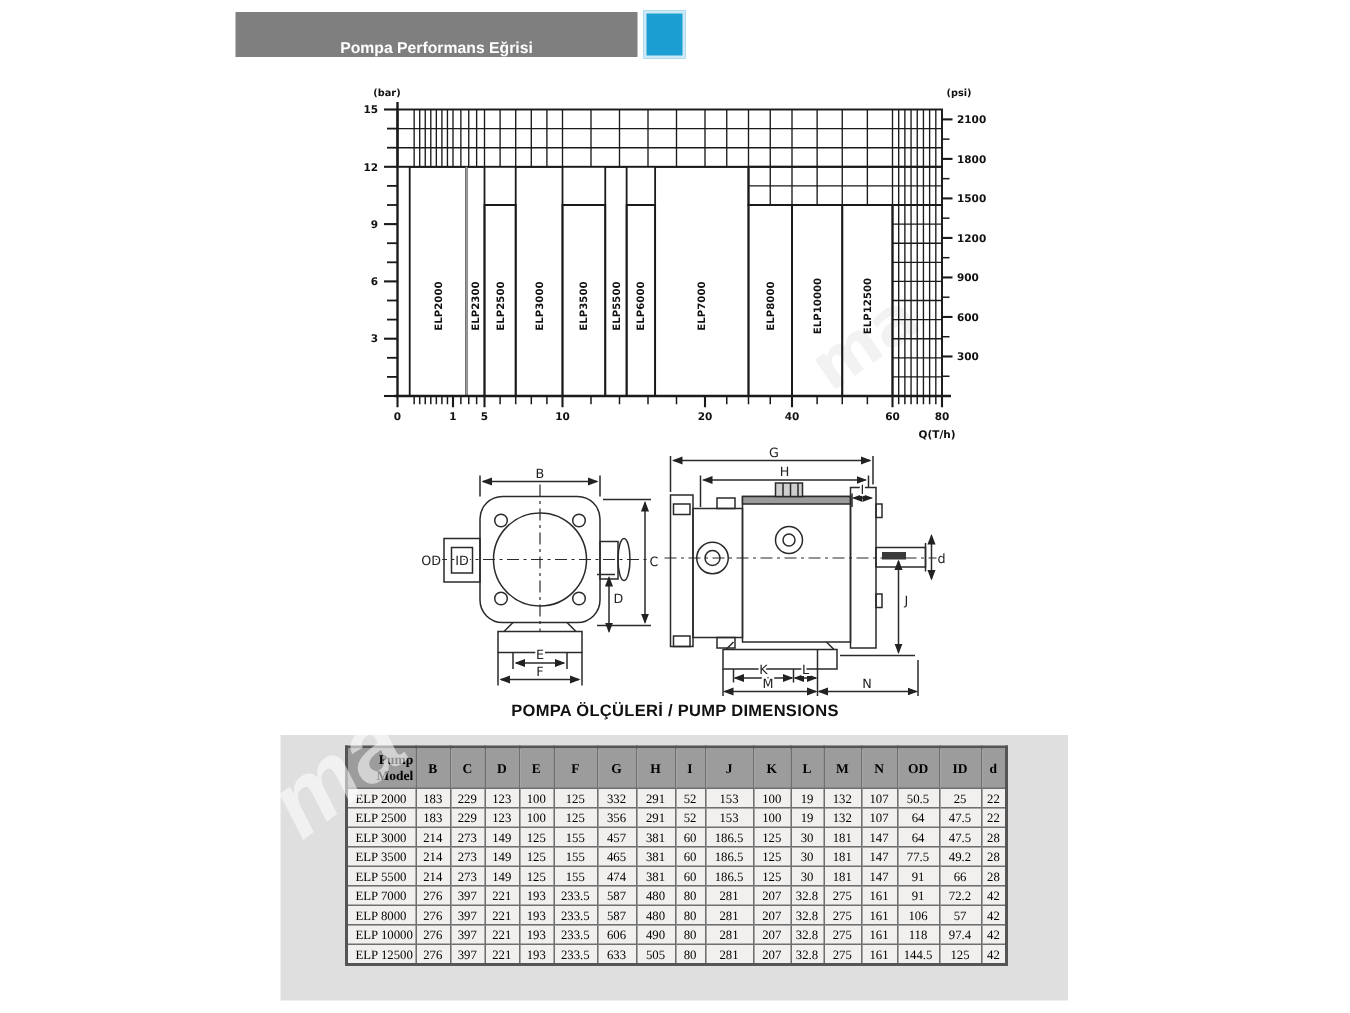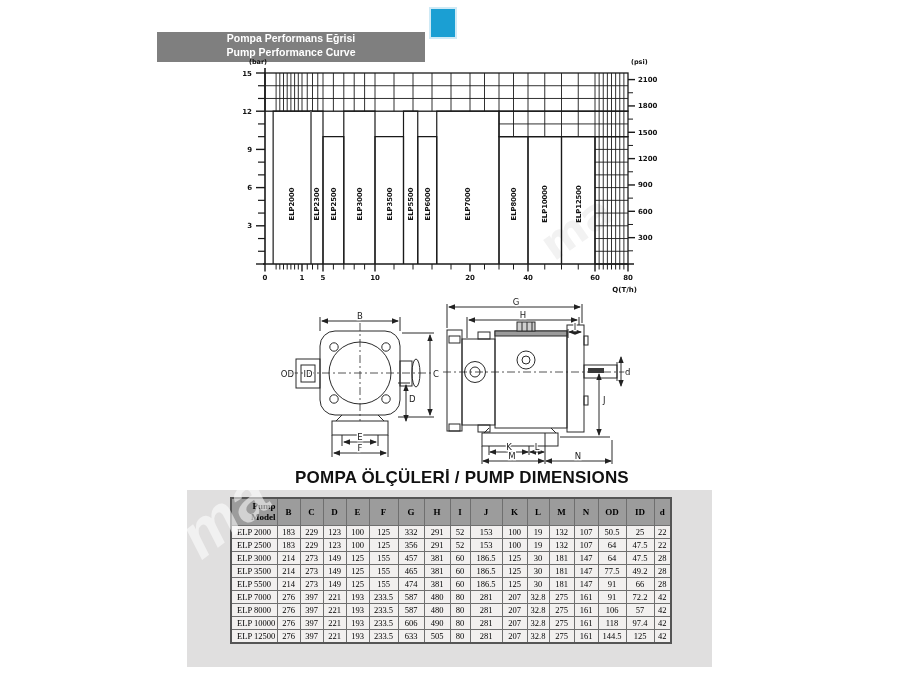--- a/index.html
+++ b/index.html
@@ -2,29 +2,29 @@
 <html><head>
 <meta charset="utf-8">
 <style>
   html,body{margin:0;padding:0;}
   body{width:900px;height:675px;position:relative;background:#ffffff;
        font-family:"Liberation Sans",sans-serif;overflow:hidden;}
   .abs{position:absolute;}
   
   #header-bar{left:157px;top:8px;width:268px;height:30px;background:#7f7f7f;
     color:#fff;text-align:center;font-weight:bold;font-size:10.5px;line-height:13.5px;
-    padding-top:0;box-sizing:border-box;margin-top:24px;}
+    padding-top:18px;box-sizing:border-box;}
   #accent-square{left:429px;top:7px;width:28px;height:32px;background:#1b9fd3;
     border:2px solid #cfeaf6;box-sizing:border-box;}
   
   #chart-svg{left:225px;top:50px;}
   #diagram-svg{left:275px;top:290px;}
   
-  #dim-title{left:262px;top:468px;width:400px;text-align:center;font-weight:bold;
-    font-size:17px;color:#111;letter-spacing:.2px;}
+  #dim-title{left:250px;top:468px;width:400px;text-align:center;font-weight:bold;
+    font-size:11px;color:#111;letter-spacing:.2px;}
   
   #table-panel{left:187px;top:490px;width:525px;height:177px;background:#e0dfdf;}
   #dim-table{position:absolute;left:43px;top:7px;border-collapse:collapse;table-layout:fixed;
     width:440px;font-family:"Liberation Serif",serif;color:#000;}
   #dim-table th,#dim-table td{border:1px solid #6f6f6f;text-align:center;overflow:hidden;}
   #dim-table thead th{background:#9c9c9c;font-size:9px;font-weight:bold;height:24px;}
   #dim-table thead th.model-h{white-space:pre-line;text-align:right;padding-left:4px;line-height:11px;}
   #dim-table tbody td{background:#f2f0ef;font-size:8.5px;height:12px;padding:0 1px;}
   #dim-table tbody td.model-c{text-align:left;padding-left:5px;}
   #dim-table{border:2px solid #555;}

